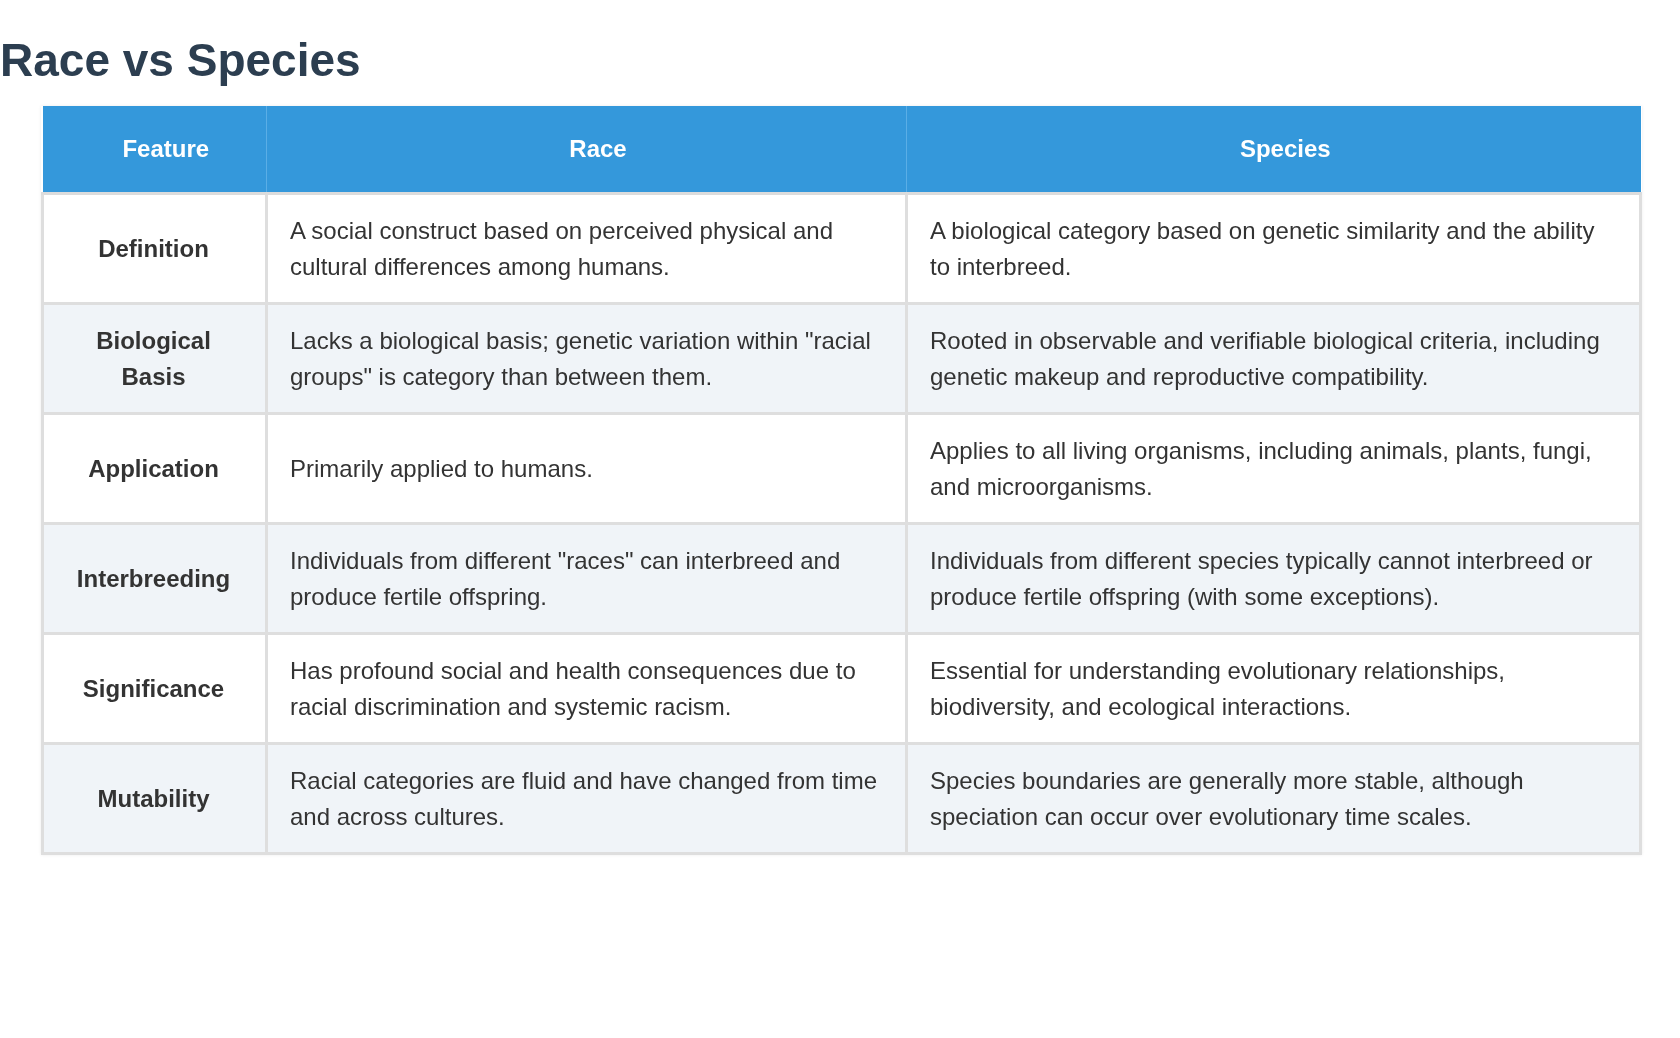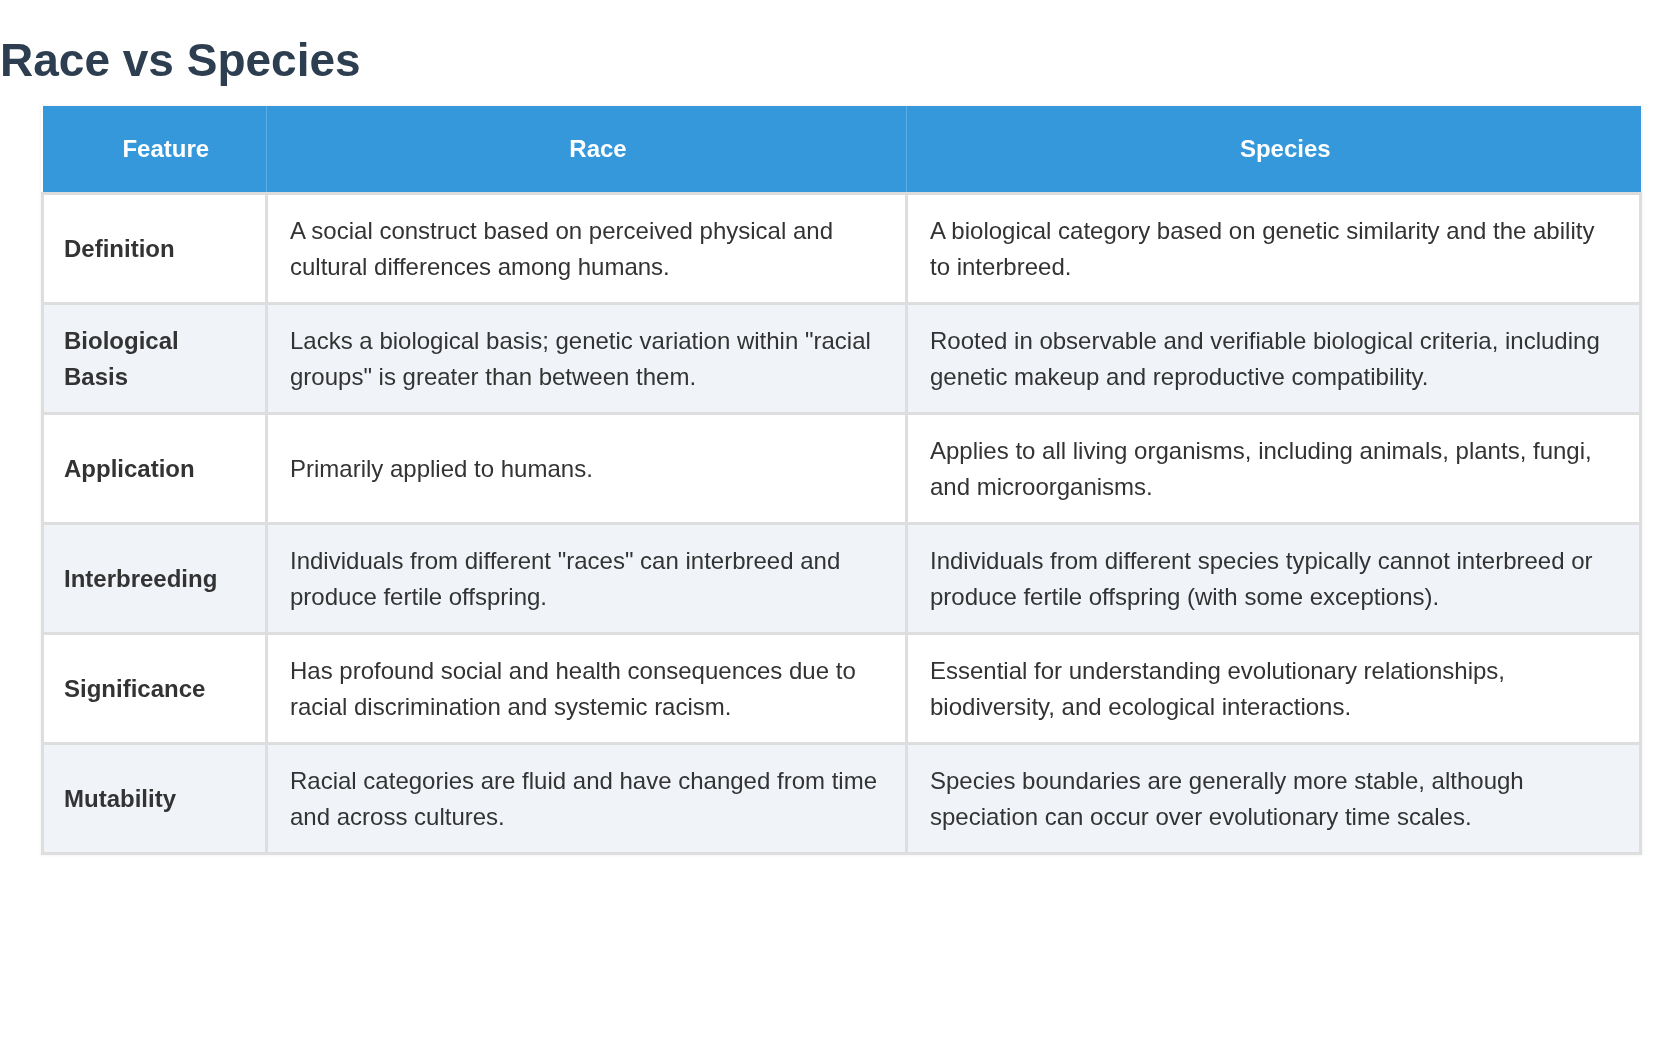--- a/index.html
+++ b/index.html
@@ -59,20 +59,21 @@
       padding: 0 22px 0 22px;
       border: 3px solid #dedede;
       height: 107px;
       vertical-align: middle;
       color: #333333;
     }
     tbody td.feature {
       font-weight: bold;
       color: #333333;
       padding-left: 20px;
+      text-align: center;
     }
     tbody tr:nth-child(even) td { background: #f0f4f8; }
     tbody tr:nth-child(odd) td { background: #ffffff; }
   </style>
 </head>
 <body>
 
 <h1 class="title">Race vs Species</h1>
 
 <div class="table-wrap">
@@ -90,21 +91,21 @@
       </tr>
     </thead>
     <tbody>
       <tr>
         <td class="feature">Definition</td>
         <td>A social construct based on perceived physical and cultural differences among humans.</td>
         <td>A biological category based on genetic similarity and the ability to interbreed.</td>
       </tr>
       <tr>
         <td class="feature">Biological Basis</td>
-        <td>Lacks a biological basis; genetic variation within "racial groups" is greater than between them.</td>
+        <td>Lacks a biological basis; genetic variation within "racial groups" is category than between them.</td>
         <td>Rooted in observable and verifiable biological criteria, including genetic makeup and reproductive compatibility.</td>
       </tr>
       <tr>
         <td class="feature">Application</td>
         <td>Primarily applied to humans.</td>
         <td>Applies to all living organisms, including animals, plants, fungi, and microorganisms.</td>
       </tr>
       <tr>
         <td class="feature">Interbreeding</td>
         <td>Individuals from different "races" can interbreed and produce fertile offspring.</td>

